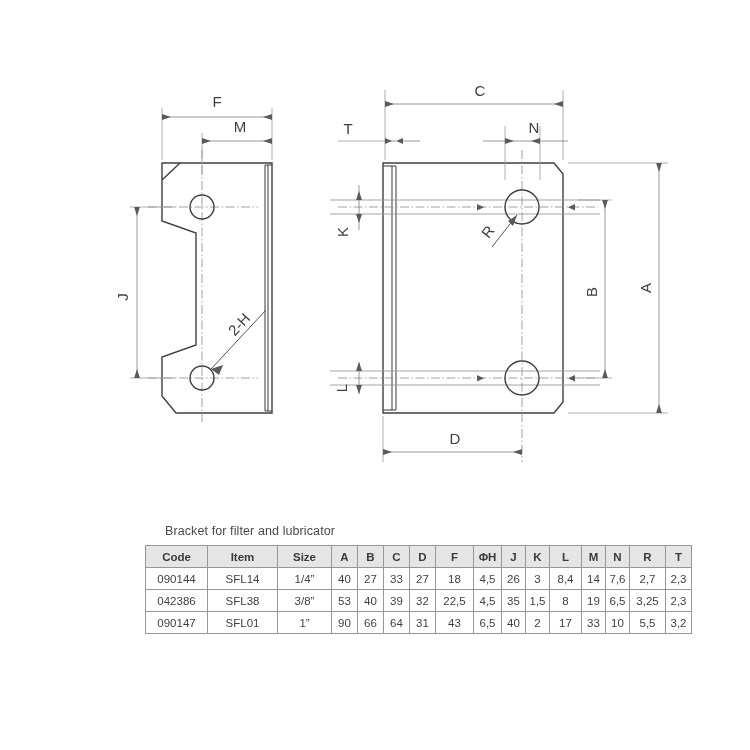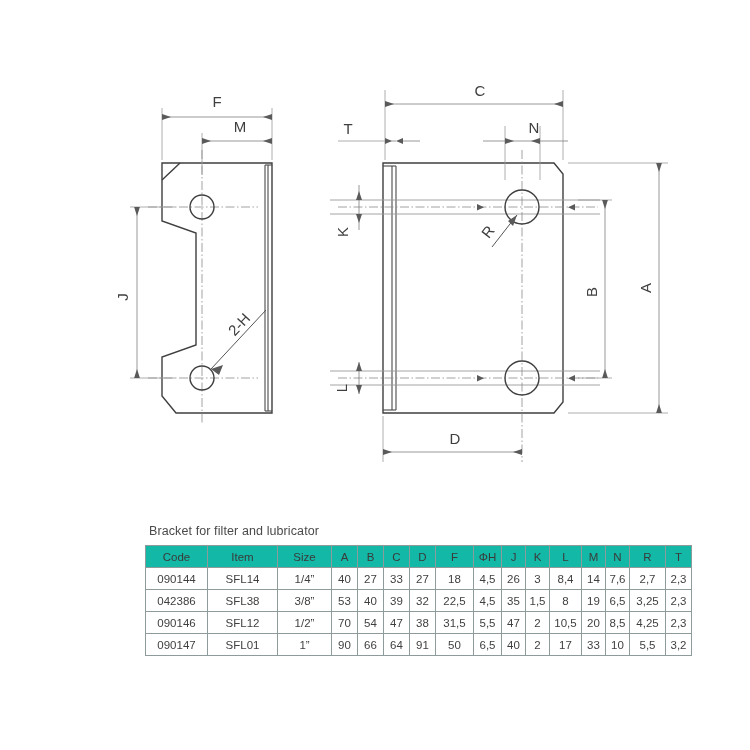--- a/index.html
+++ b/index.html
@@ -25,21 +25,21 @@
 
   #table-section {
     position: absolute;
     left: 145px;
     top: 524px;
     width: 500px;
   }
   #table-caption {
     font-size: 12.5px;
     color: #4a4a4a;
-    margin: 0 0 7px 4px;
+    margin: 0 0 7px 20px;
     letter-spacing: 0.1px;
     white-space: nowrap;
   }
   table.spec-table {
     border-collapse: collapse;
     border-spacing: 0;
     table-layout: fixed;
     width: 496px;
     font-size: 11.5px;
     color: #3f3f3f;
@@ -49,22 +49,23 @@
     border: 1px solid #8d9b9b;
     text-align: center;
     height: 21px;
     padding: 0 1px;
     line-height: 20px;
     font-weight: normal;
     white-space: nowrap;
     overflow: hidden;
   }
   table.spec-table thead th {
-    background: #14b8a6;
+    background: #e5e5e5;
     color: #3a3a3a;
+    font-weight: bold;
   }
   table.spec-table tbody td {
     background: #ffffff;
   }
   
   col.c-code { width: 62px; }
   col.c-item { width: 70px; }
   col.c-size { width: 54px; }
   col.c-A { width: 26px; }
   col.c-B { width: 26px; }
@@ -298,46 +299,28 @@
         <td>4,5</td>
         <td>35</td>
         <td>1,5</td>
         <td>8</td>
         <td>19</td>
         <td>6,5</td>
         <td>3,25</td>
         <td>2,3</td>
       </tr>
       <tr>
-        <td>090146</td>
-        <td>SFL12</td>
-        <td>1/2”</td>
-        <td>70</td>
-        <td>54</td>
-        <td>47</td>
-        <td>38</td>
-        <td>31,5</td>
-        <td>5,5</td>
-        <td>47</td>
-        <td>2</td>
-        <td>10,5</td>
-        <td>20</td>
-        <td>8,5</td>
-        <td>4,25</td>
-        <td>2,3</td>
-      </tr>
-      <tr>
         <td>090147</td>
         <td>SFL01</td>
         <td>1”</td>
         <td>90</td>
         <td>66</td>
         <td>64</td>
-        <td>91</td>
-        <td>50</td>
+        <td>31</td>
+        <td>43</td>
         <td>6,5</td>
         <td>40</td>
         <td>2</td>
         <td>17</td>
         <td>33</td>
         <td>10</td>
         <td>5,5</td>
         <td>3,2</td>
       </tr>
     </tbody>

